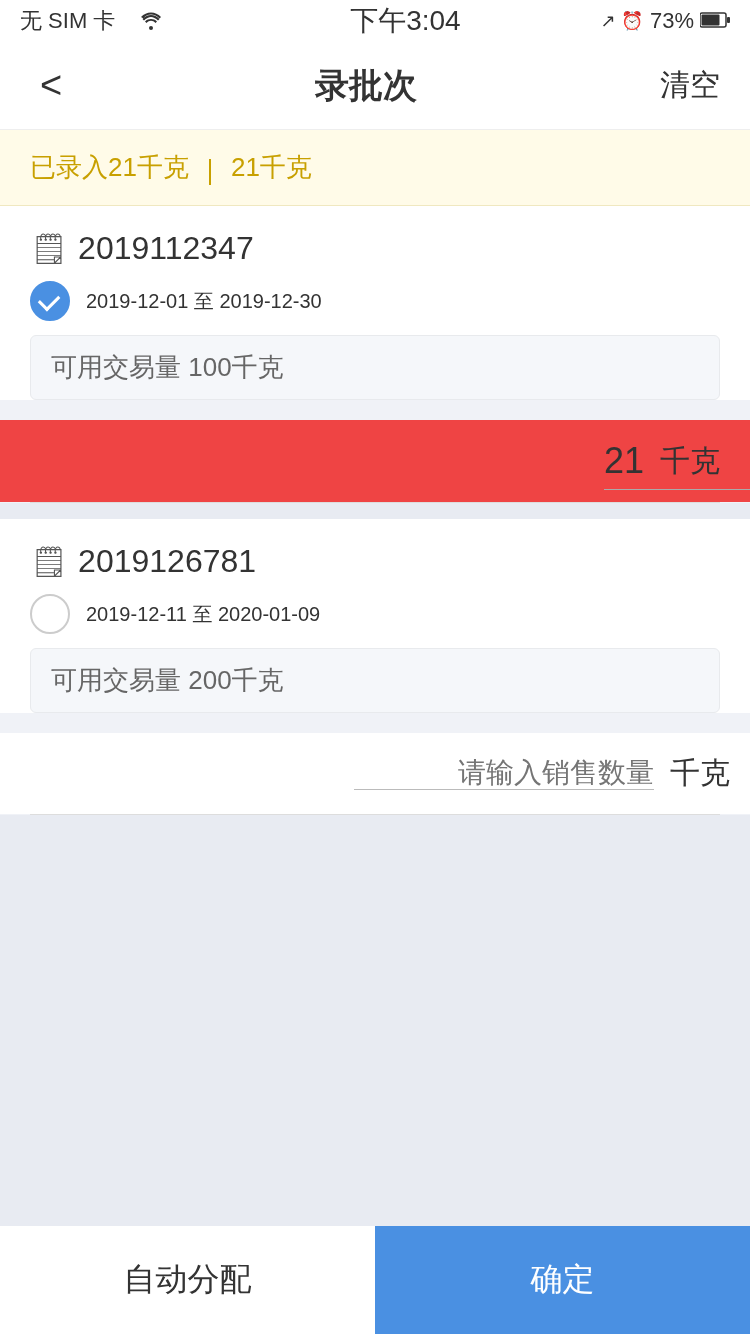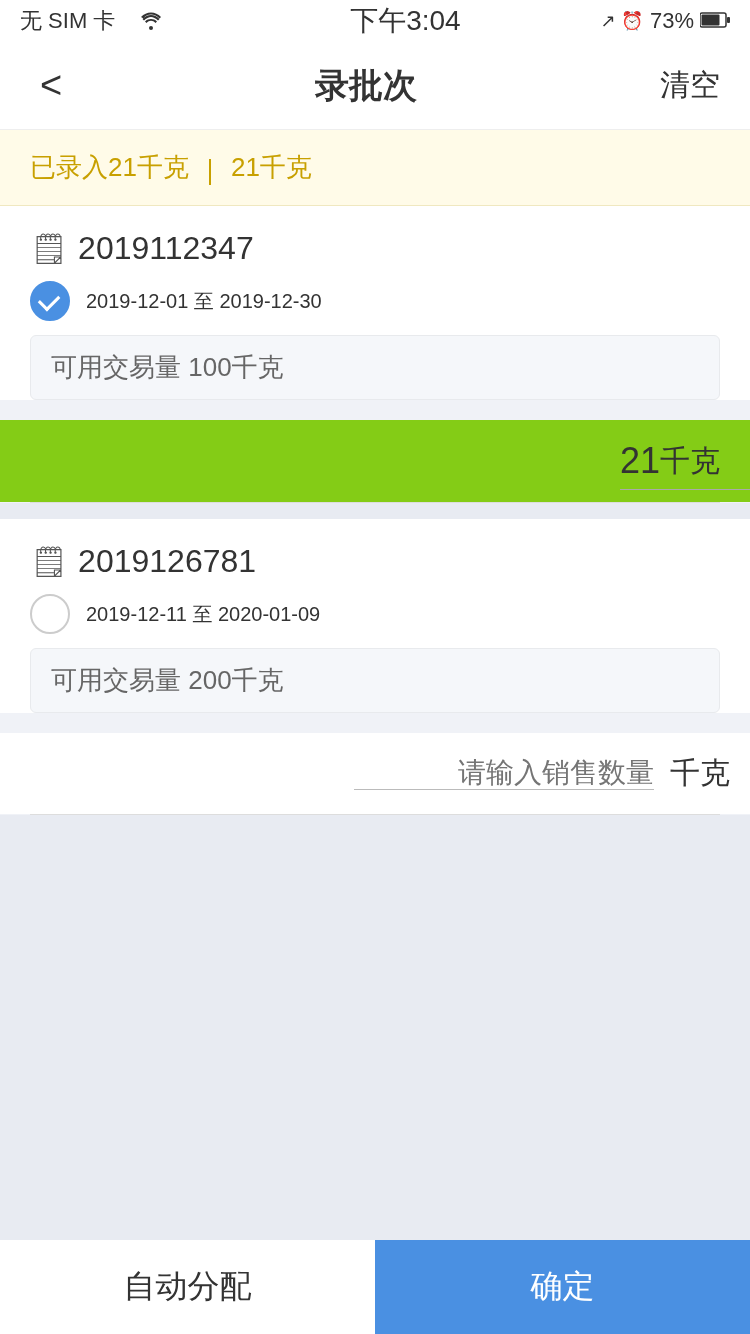--- a/index.html
+++ b/index.html
@@ -144,21 +144,22 @@
       font-size: 26px;
       color: #666;
       margin: 0 0 20px 0;
     }
 
     .quantity-row {
       display: flex;
       align-items: center;
       justify-content: flex-end;
       padding: 20px 30px;
-      background: #84cc16;
+      background: #ef4444;
+      gap: 16px;
     }
     .quantity-value {
       font-size: 36px;
       font-weight: 500;
       color: #333;
     }
     .quantity-unit {
       font-size: 30px;
       color: #333;
     }
@@ -198,21 +199,21 @@
       flex: 1;
       min-height: 440px;
     }
 
     
     .bottom-bar {
       position: fixed;
       bottom: 0;
       left: 0;
       width: 750px;
-      height: 94px;
+      height: 108px;
       display: flex;
       background: #fff;
     }
     .btn-auto {
       flex: 1;
       display: flex;
       align-items: center;
       justify-content: center;
       font-size: 32px;
       color: #333;

